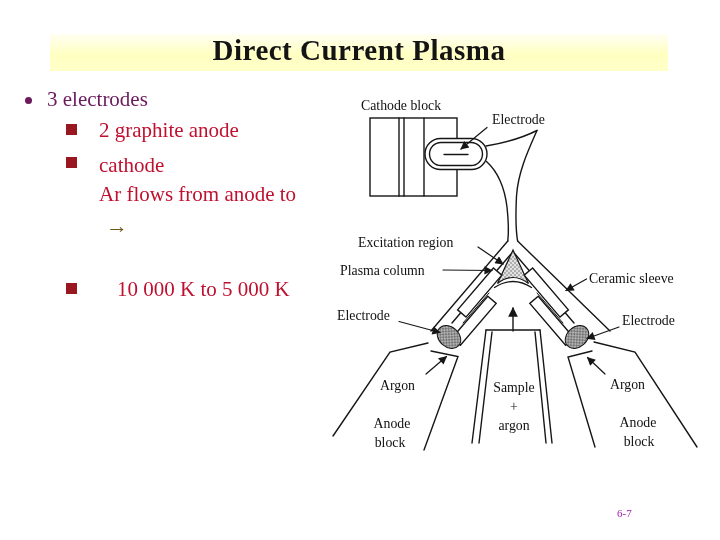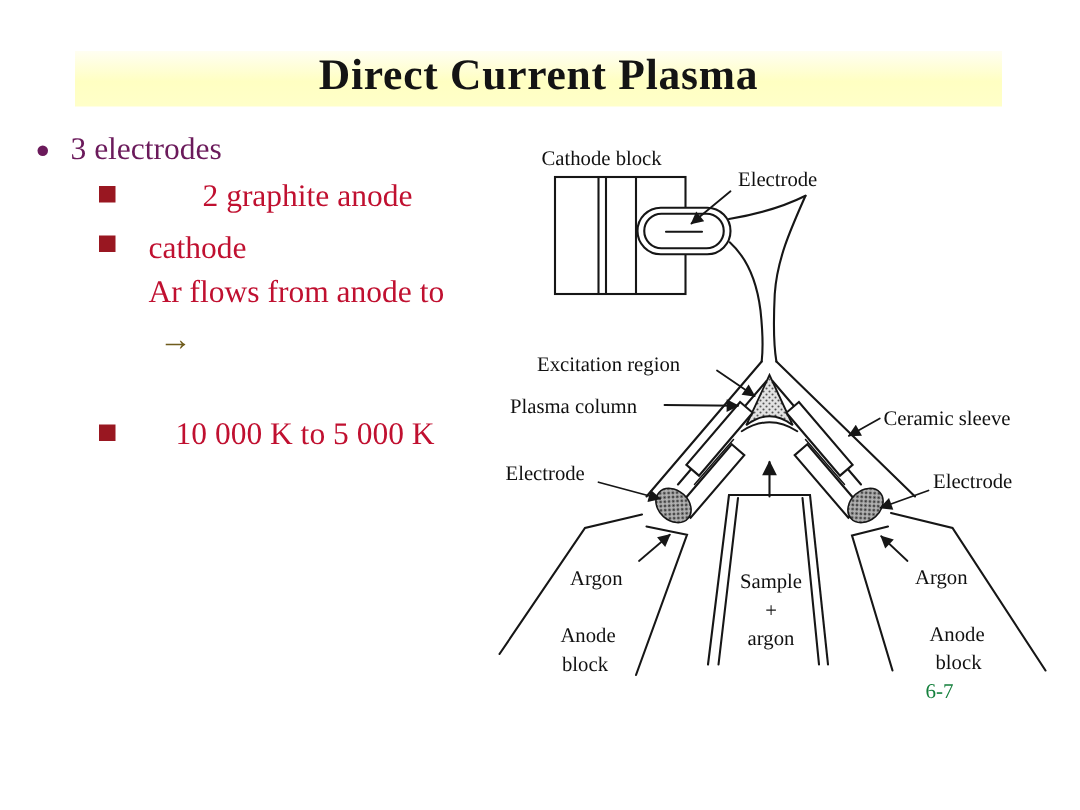--- a/index.html
+++ b/index.html
@@ -10,32 +10,32 @@
           background:linear-gradient(180deg,#fffef2 0%,#ffffc2 55%,#ffffc9 100%);
           display:flex;align-items:flex-start;justify-content:center;}
   .title{font-size:29px;font-weight:bold;color:#141414;letter-spacing:.5px;}
   
   .dot{position:absolute;left:25px;top:97px;width:7px;height:7px;border-radius:50%;background:#6b1a5b;}
   .sq{position:absolute;width:11px;height:11px;background:#991721;}
   .sq1{left:66px;top:124px;} .sq2{left:66px;top:157px;} .sq3{left:66px;top:283px;}
   .bt{position:absolute;font-weight:normal;font-size:21px;white-space:nowrap;}
   .lvl1{left:47px;top:87px;color:#6b1a5b;}
   .lvl2{color:#c01030;}
-  .t-row2{left:99px;top:118px;margin-left:36px;}
+  .t-row2{left:99px;top:118px;}
   .t-row3{left:99px;top:151px;line-height:29px;}
   .t-row5{left:117px;top:277px;}
   .arrowglyph{position:absolute;left:106px;top:213px;color:#6f5c1d;font-weight:bold;font-size:22px;}
   .t-row4{left:132px;top:215px;color:#6f5c1d;line-height:28px;}
   .t-row4 .ind{padding-left:15px;}
   
   .diagram{position:absolute;left:330px;top:86px;width:390px;height:372px;}
   .diagram svg{display:block;width:100%;height:100%;}
   .dlabel{font-family:"Liberation Serif",serif;font-size:13.8px;fill:#111;}
   
-  .pagenum{position:absolute;left:617px;top:454px;font-size:14px;color:#15803d;}
+  .pagenum{position:absolute;left:617px;top:507px;font-size:11px;color:#a21caf;}
 </style>
 </head>
 <body>
 
 <div class="slide">
 
   <div class="banner">
     <div class="title">Direct Current Plasma</div>
   </div>
 

